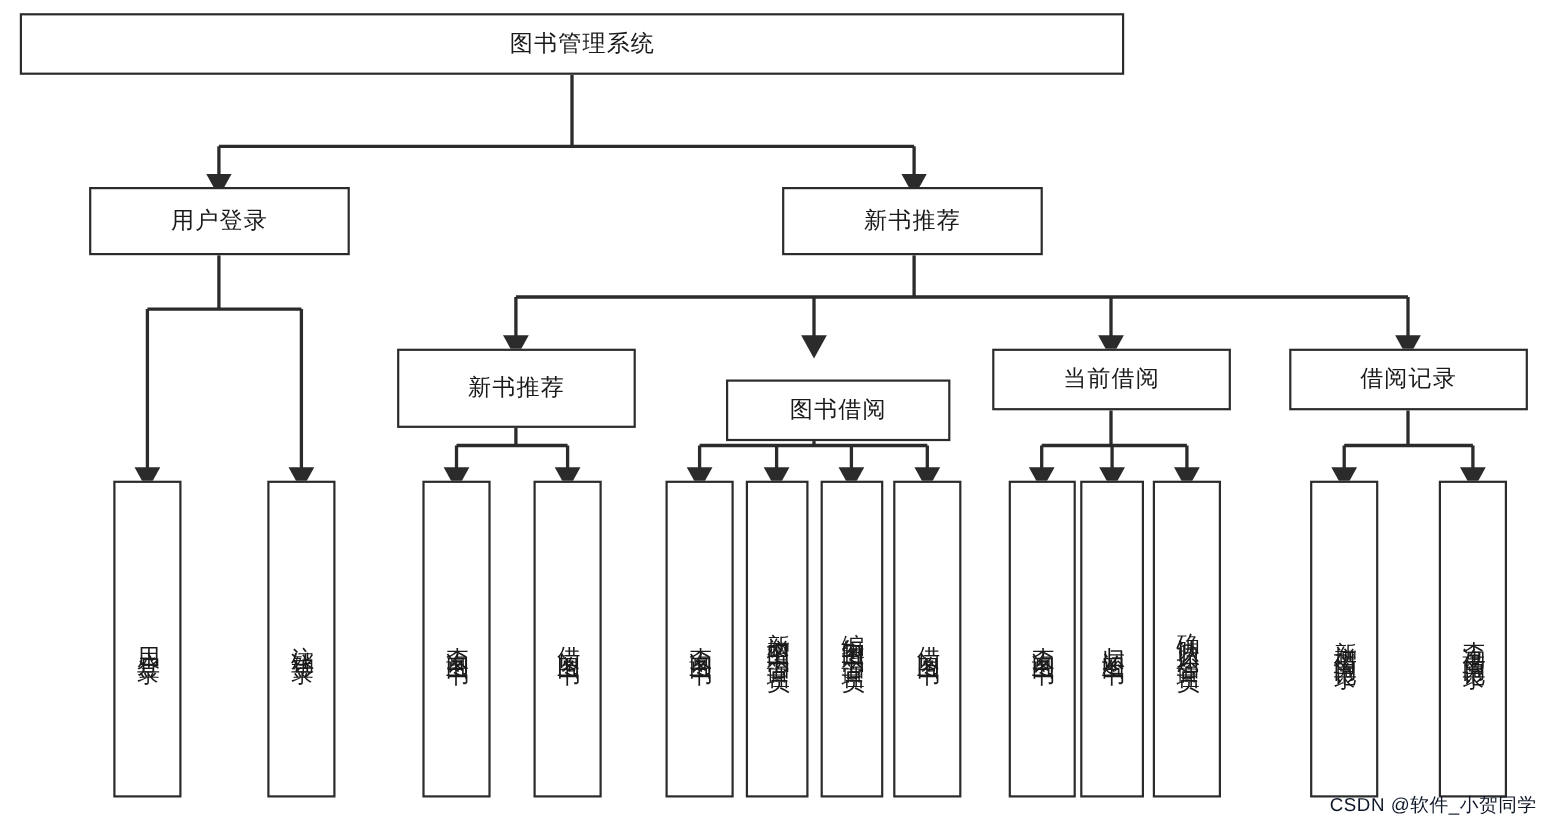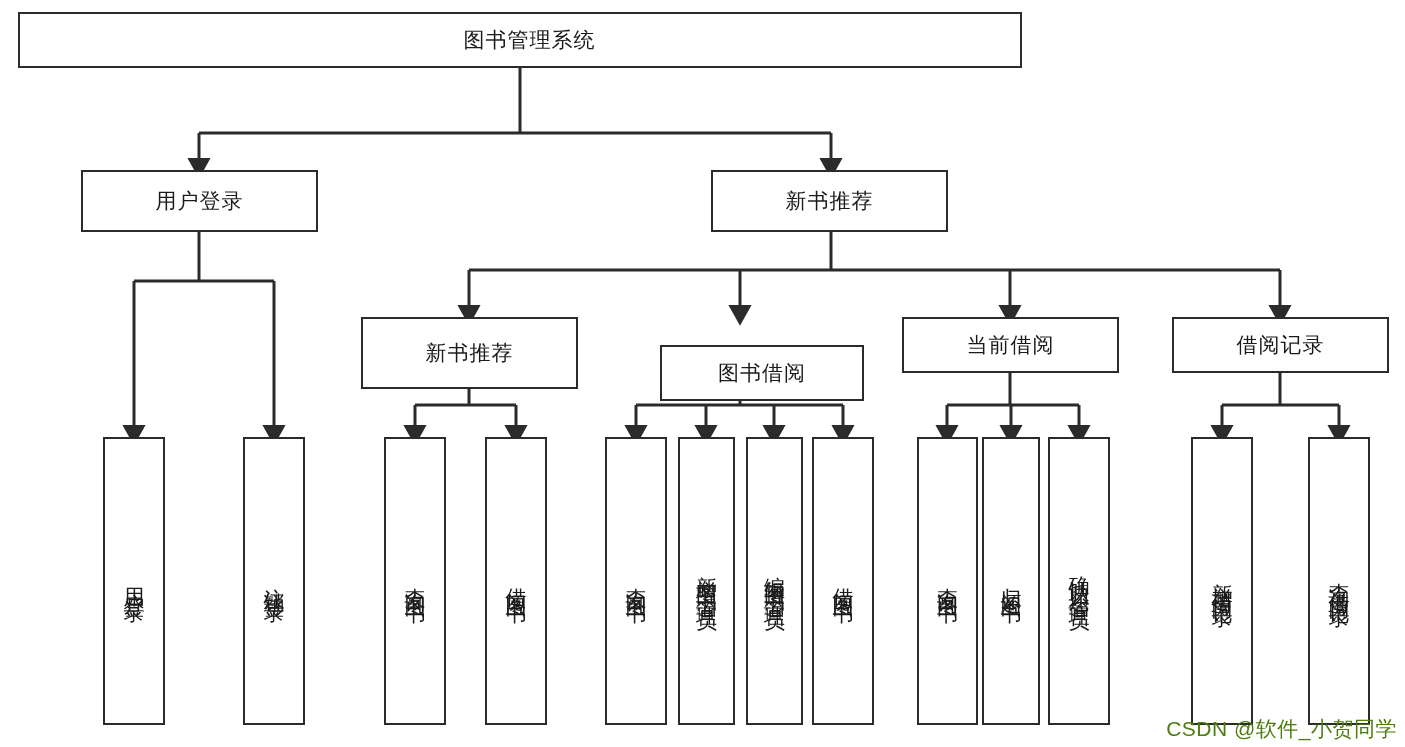--- a/index.html
+++ b/index.html
@@ -50,22 +50,22 @@
     padding: 4px 0;
     white-space: nowrap;
   }
   .node .label {
     display: block;
   }
   #watermark {
     position: absolute;
     right: 8px;
     bottom: 4px;
-    font-size: 21px;
-    color: #4d7c0f;
+    font-size: 17px;
+    color: #0f172a;
     letter-spacing: 0.5px;
     z-index: 5;
     white-space: nowrap;
   }
 </style>
 </head>
 <body>
 
 <div id="diagram-root">
 

